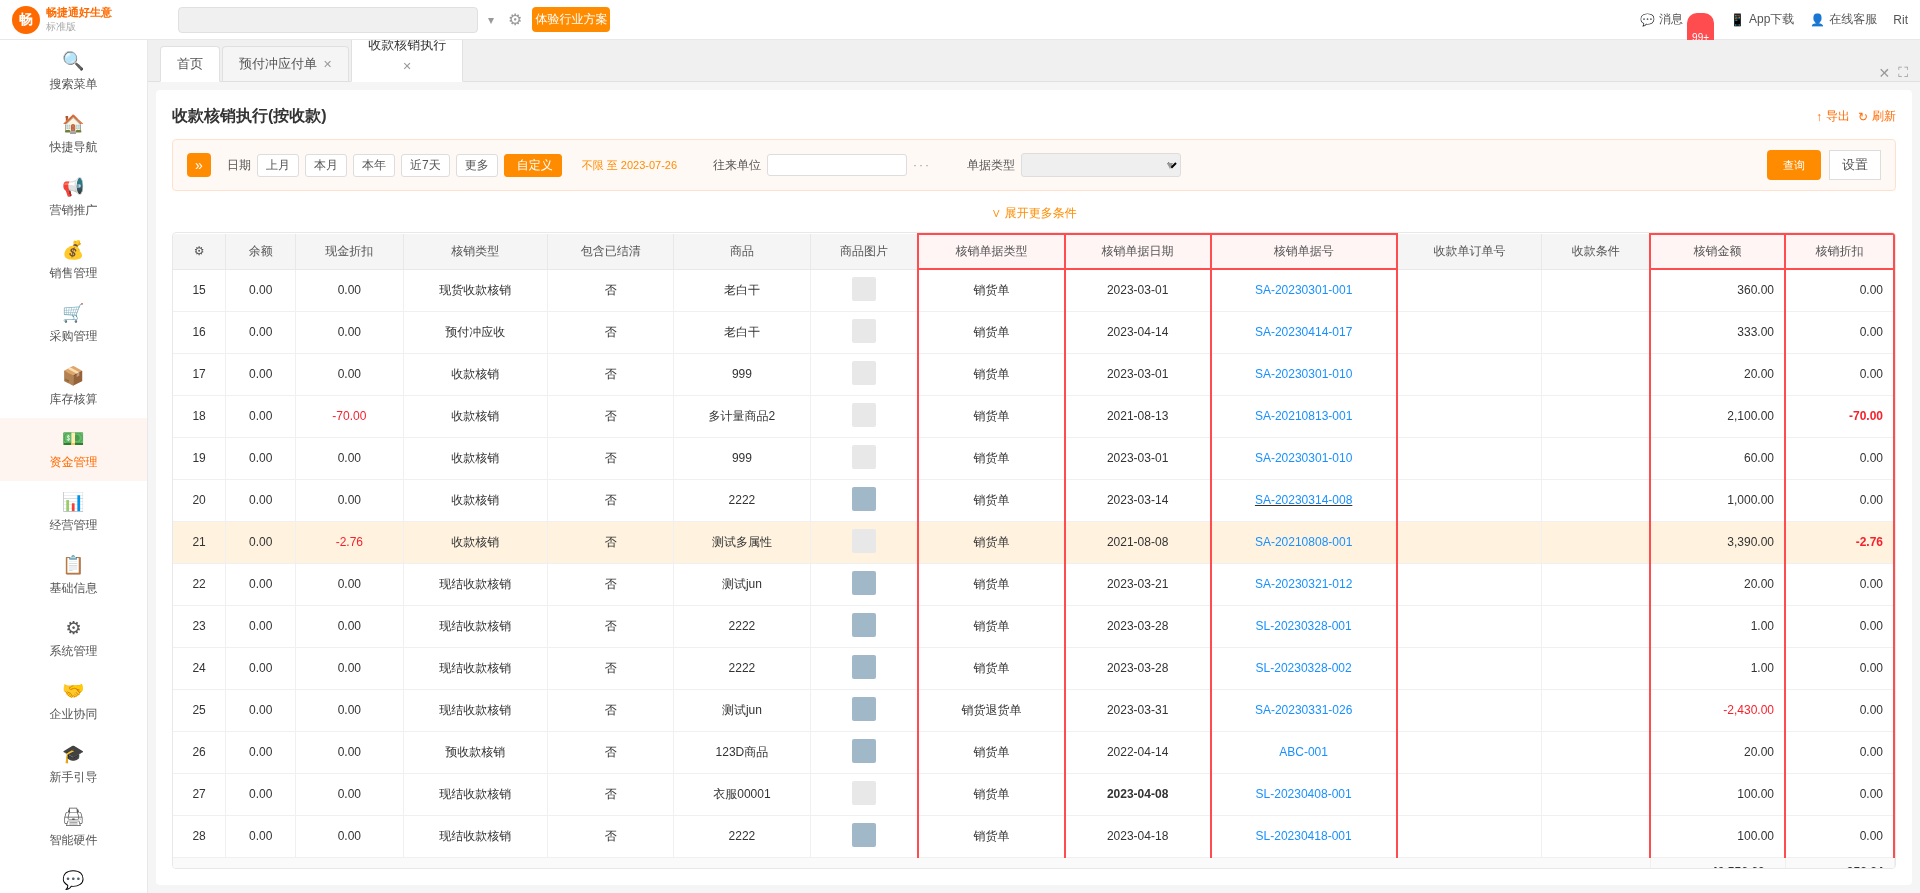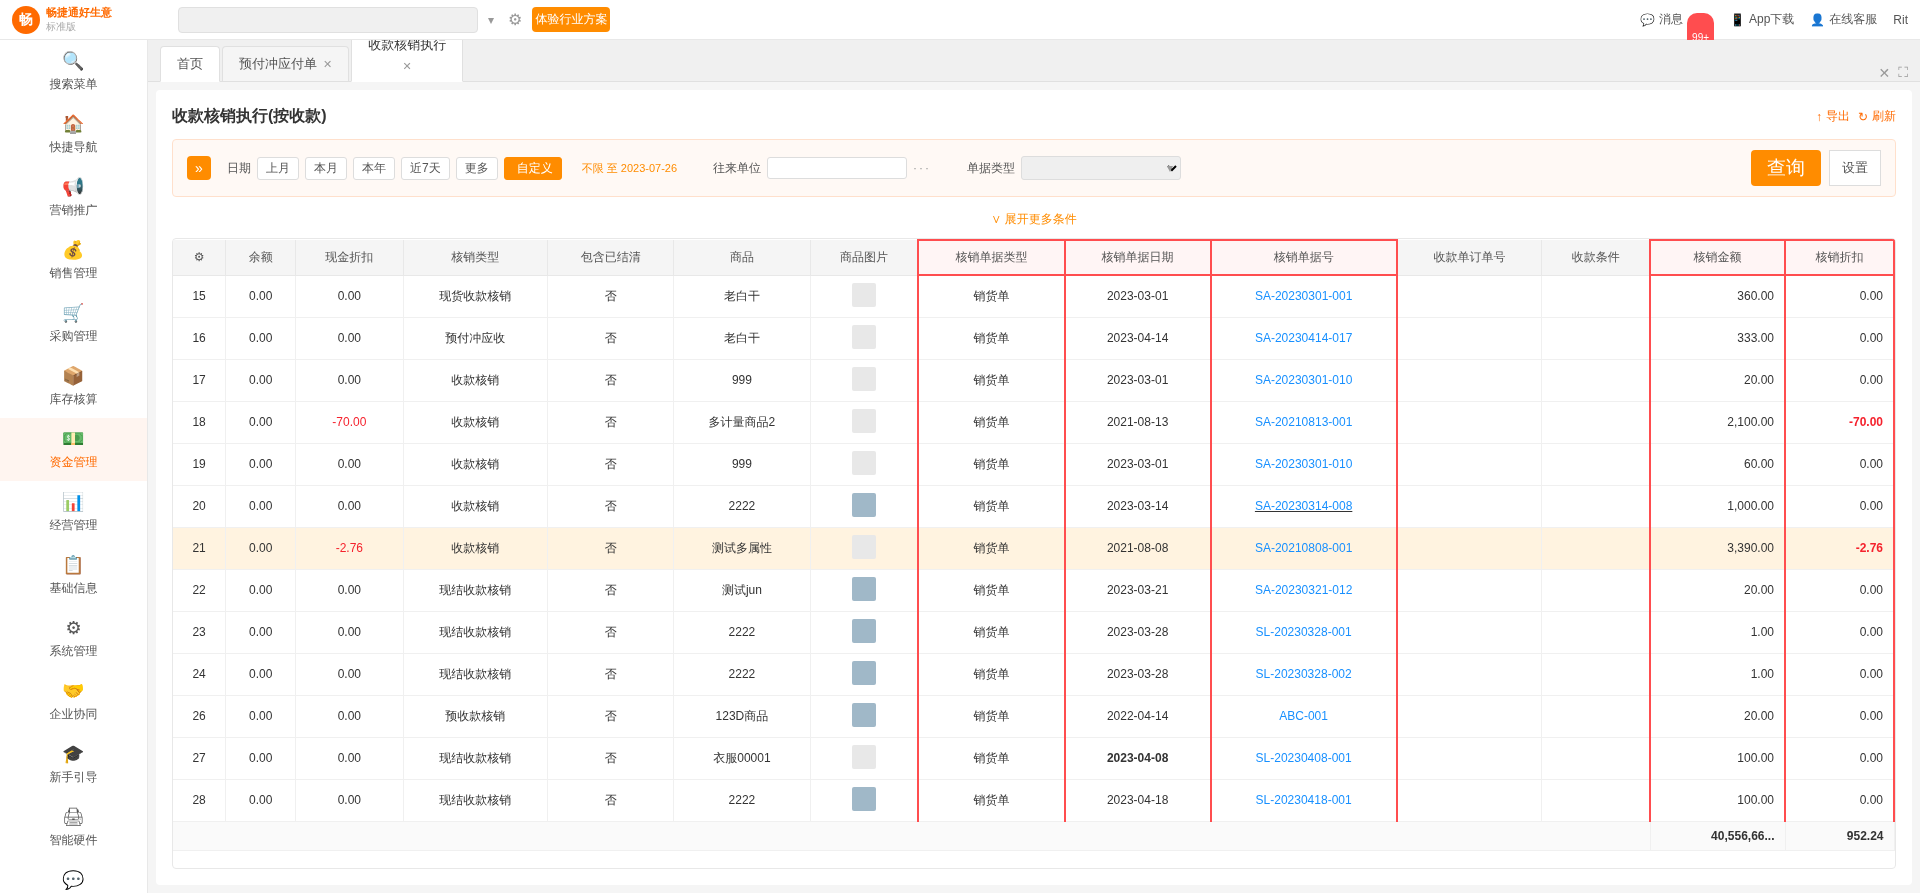--- a/index.html
+++ b/index.html
@@ -45,21 +45,21 @@
     
     .filter-bar { background: #fff9f5; border: 1px solid #ffe0cc; border-radius: 4px; padding: 10px 14px; margin-bottom: 10px; display: flex; align-items: center; gap: 16px; flex-wrap: wrap; }
     .filter-toggle { width: 24px; height: 24px; background: #ff8c00; color: #fff; border: none; border-radius: 4px; cursor: pointer; display: flex; align-items: center; justify-content: center; font-size: 14px; }
     .filter-group { display: flex; align-items: center; gap: 6px; font-size: 12px; color: #555; }
     .filter-label { color: #555; }
     .filter-btn { padding: 2px 8px; border: 1px solid #ddd; border-radius: 3px; background: #fff; cursor: pointer; font-size: 12px; color: #555; }
     .filter-btn.active { background: #ff8c00; color: #fff; border-color: #ff8c00; padding-left: 12px; }
     .filter-input { border: 1px solid #ddd; border-radius: 3px; padding: 3px 8px; font-size: 12px; min-width: 120px; }
     .filter-dots { color: #999; letter-spacing: 2px; }
     .filter-select { border: 1px solid #ddd; border-radius: 3px; padding: 3px 8px; font-size: 12px; min-width: 120px; }
-    .query-btn { background: #ff8c00; color: #fff; border: none; border-radius: 4px; padding: 5px 16px; cursor: pointer; font-size: 19px; }
+    .query-btn { background: #ff8c00; color: #fff; border: none; border-radius: 4px; padding: 5px 16px; cursor: pointer; font-size: 11px; }
     .settings-btn { border: 1px solid #ddd; border-radius: 0; padding: 5px 12px; cursor: pointer; font-size: 13px; background: #fff; color: #555; }
     .expand-bar { text-align: center; padding: 4px; color: #ff8c00; font-size: 12px; cursor: pointer; margin-bottom: 6px; }
 
     
     .table-wrap { flex: 1; overflow: auto; border: 1px solid #e8e8e8; border-radius: 4px; position: relative; }
     table { width: 100%; border-collapse: collapse; font-size: 12px; }
     thead tr { background: #f5f5f5; }
     th { padding: 8px 10px; text-align: center; border-bottom: 1px solid #e8e8e8; border-right: 1px solid #e8e8e8; color: #555; font-weight: normal; white-space: nowrap; }
     td { padding: 7px 10px; text-align: center; border-bottom: 1px solid #f0f0f0; border-right: 1px solid #f0f0f0; white-space: nowrap; }
     tr.highlighted td { background: #fff3e0; }
@@ -415,20 +415,36 @@
       <td><span class="img-product" style="background:#a0b8c8;"></span></td>
       <td style="border-left:2px solid #ff4d4f;border-right:2px solid #ff4d4f;">销货单</td>
       <td style="border-left:2px solid #ff4d4f;border-right:2px solid #ff4d4f;">2023-03-28</td>
       <td style="border-left:2px solid #ff4d4f;border-right:2px solid #ff4d4f;"><a class="link-text">SL-20230328-002</a></td>
       <td></td>
       <td></td>
       <td style="text-align:right;border-left:2px solid #ff4d4f;border-right:2px solid #ff4d4f;">1.00</td>
       <td style="text-align:right;border-left:2px solid #ff4d4f;border-right:2px solid #ff4d4f;">0.00</td>
     </tr>
               <tr>
+      <td>25</td>
+      <td>0.00</td>
+      <td style="">0.00</td>
+      <td>现结收款核销</td>
+      <td>否</td>
+      <td>测试jun</td>
+      <td><span class="img-product" style="background:#a0b8c8;"></span></td>
+      <td style="border-left:2px solid #ff4d4f;border-right:2px solid #ff4d4f;">销货退货单</td>
+      <td style="border-left:2px solid #ff4d4f;border-right:2px solid #ff4d4f;">2023-03-31</td>
+      <td style="border-left:2px solid #ff4d4f;border-right:2px solid #ff4d4f;"><a class="link-text">SA-20230331-026</a></td>
+      <td></td>
+      <td></td>
+      <td style="text-align:right;border-left:2px solid #ff4d4f;border-right:2px solid #ff4d4f;color:#f5222d;">-2,430.00</td>
+      <td style="text-align:right;border-left:2px solid #ff4d4f;border-right:2px solid #ff4d4f;">0.00</td>
+    </tr>
+              <tr>
       <td>26</td>
       <td>0.00</td>
       <td style="">0.00</td>
       <td>预收款核销</td>
       <td>否</td>
       <td>123D商品</td>
       <td><span class="img-product" style="background:#a0b8c8;"></span></td>
       <td style="border-left:2px solid #ff4d4f;border-right:2px solid #ff4d4f;">销货单</td>
       <td style="border-left:2px solid #ff4d4f;border-right:2px solid #ff4d4f;">2022-04-14</td>
       <td style="border-left:2px solid #ff4d4f;border-right:2px solid #ff4d4f;"><a class="link-text">ABC-001</a></td>

